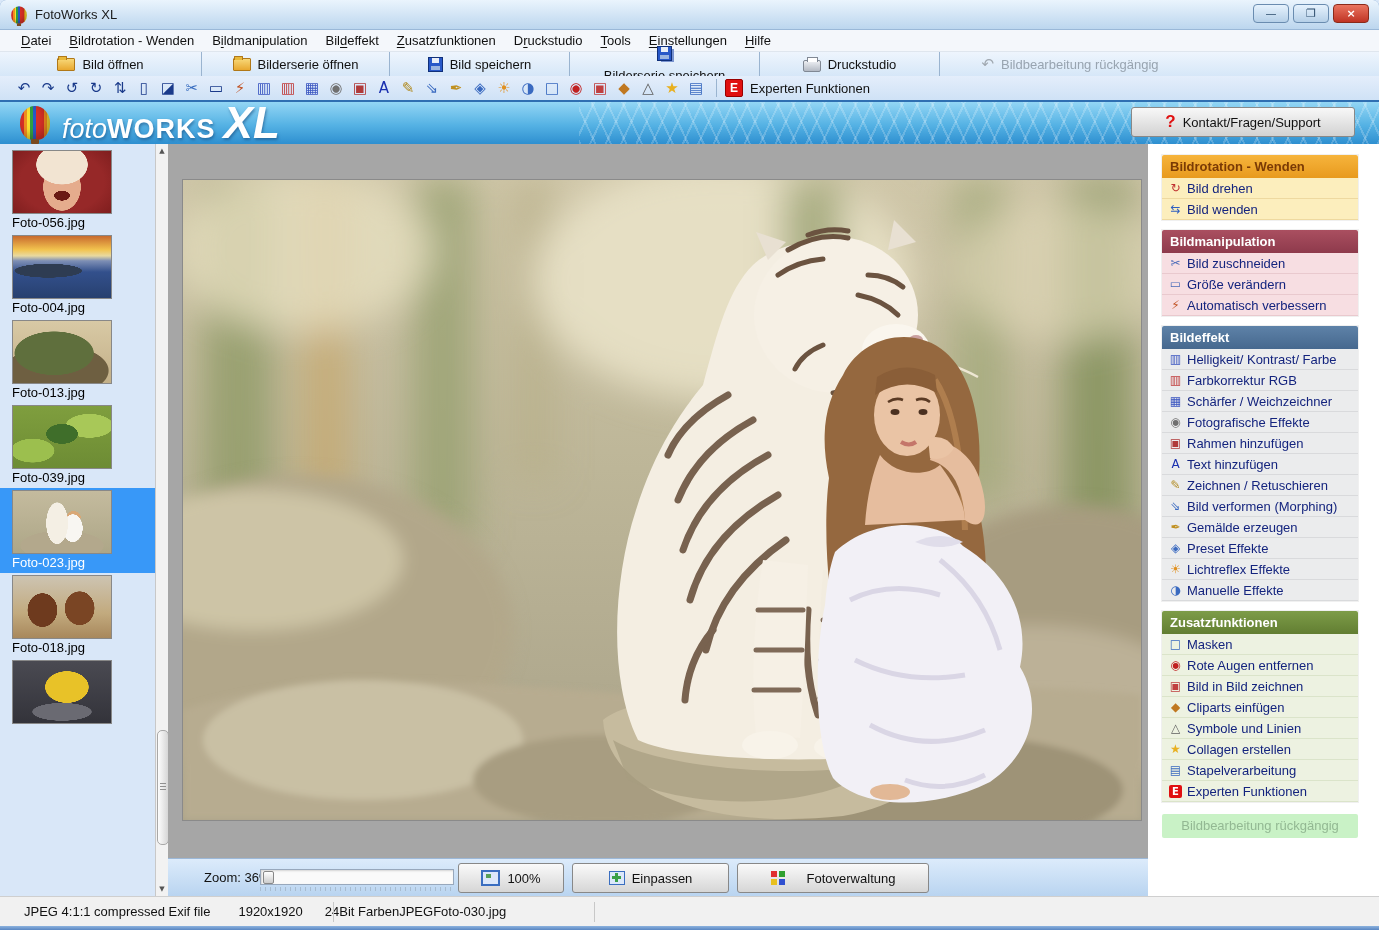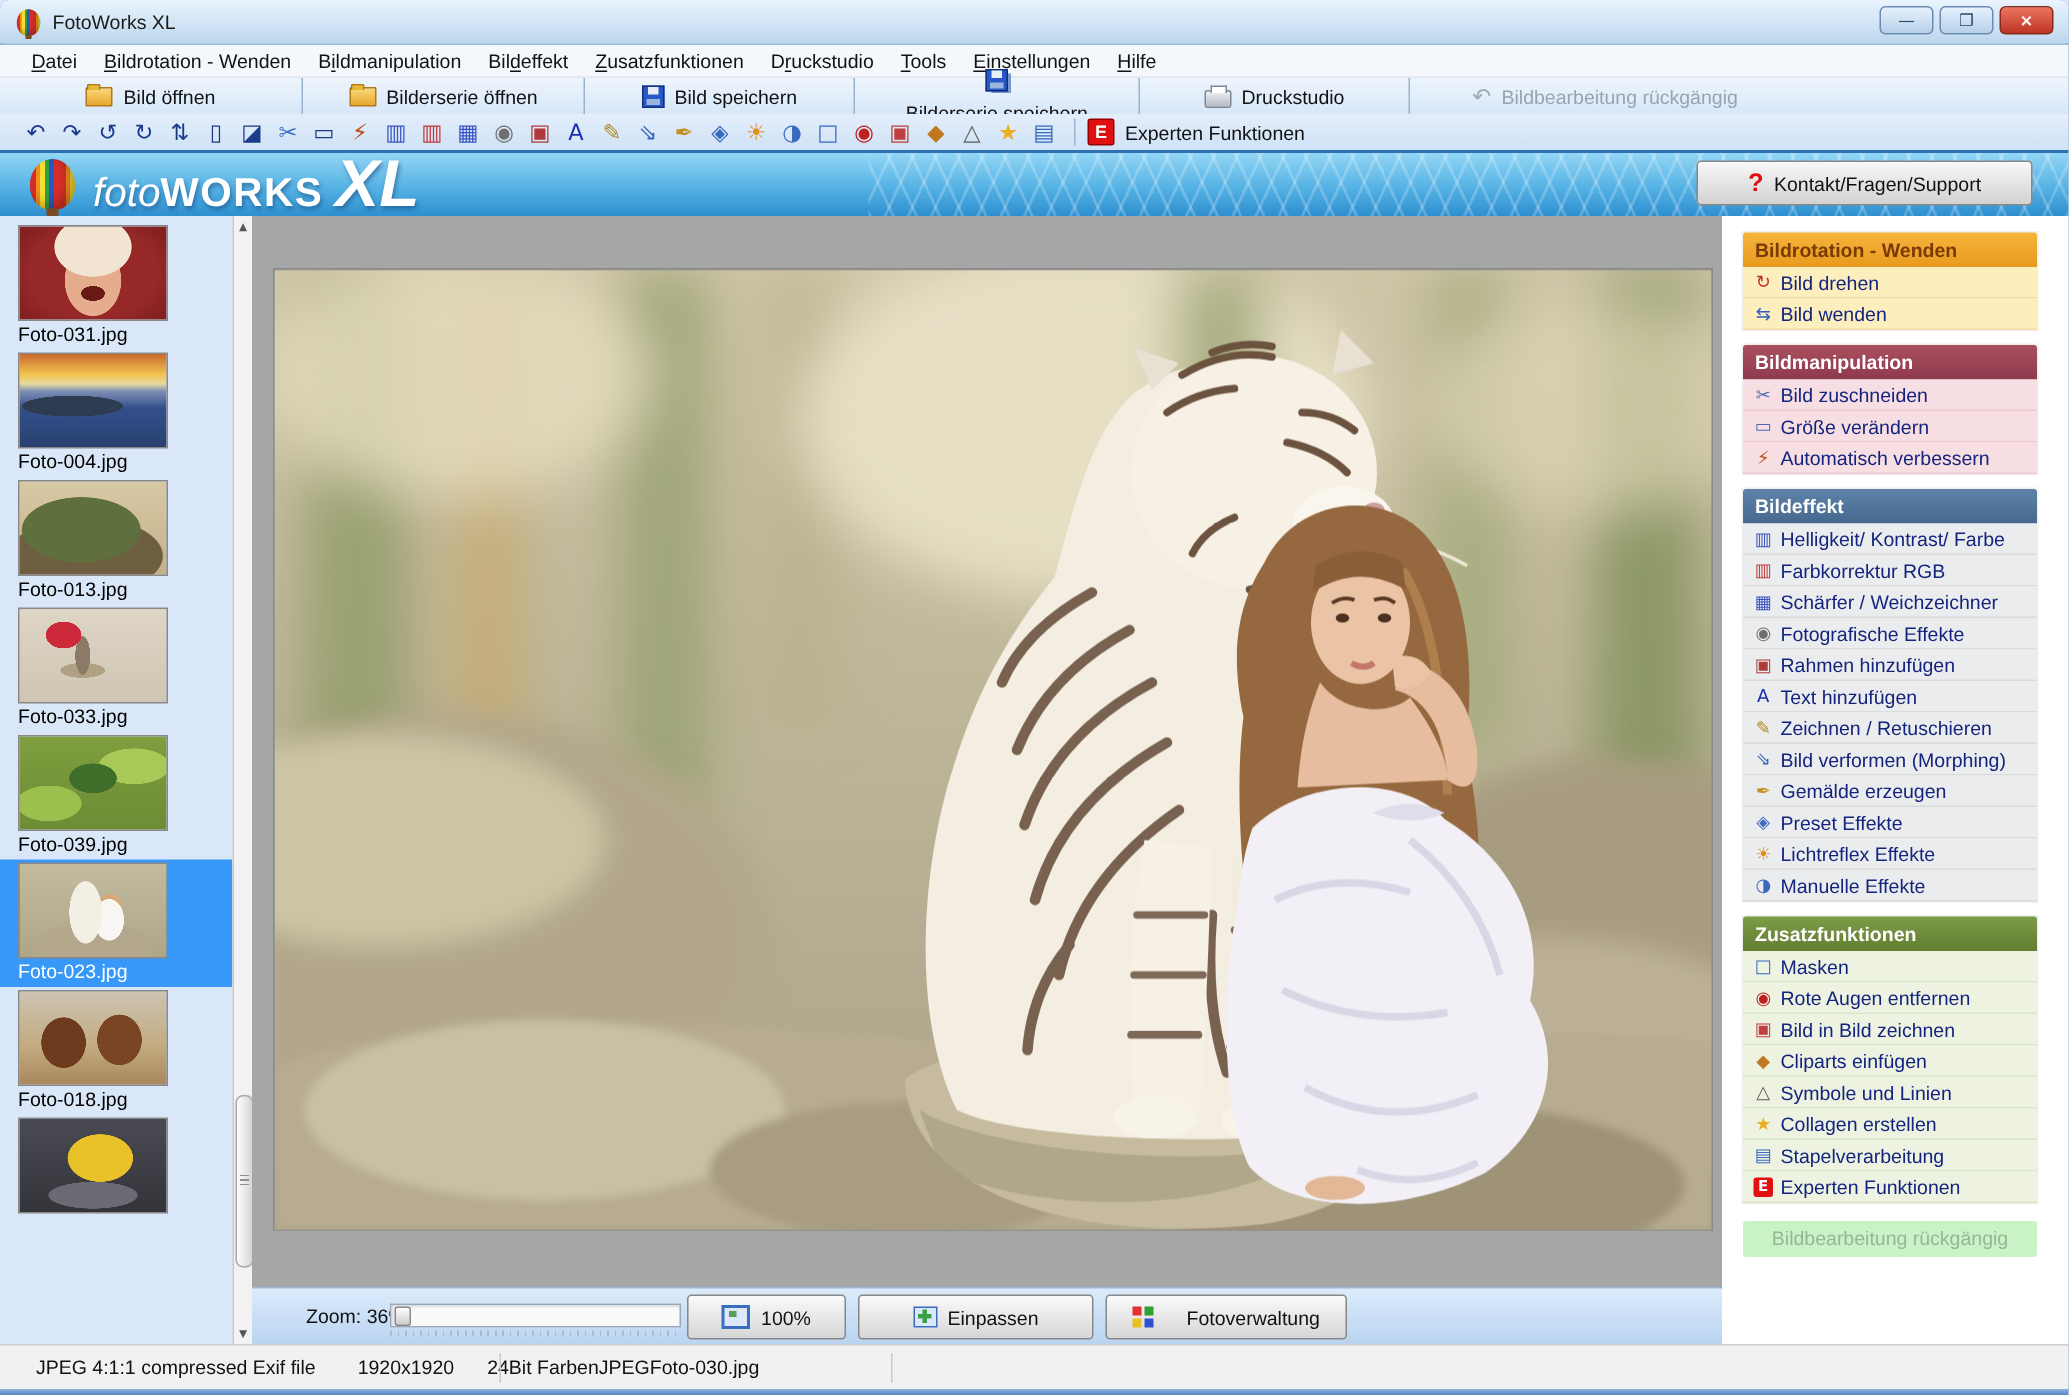--- a/index.html
+++ b/index.html
@@ -141,21 +141,21 @@
     border:1px solid #98a8bc;box-shadow:inset 1px 1px 2px rgba(0,0,0,.15);}
   .zoom-thumb{position:absolute;left:2px;top:1px;width:9px;height:11px;background:linear-gradient(#fff,#ccc);
     border:1px solid #888;border-radius:2px;}
   .zoom-ticks{position:absolute;left:92px;top:28px;width:192px;height:4px;
     background:repeating-linear-gradient(90deg,#a8bccf 0 1px,transparent 1px 5px);}
   .zb-buttons{position:absolute;left:290px;top:4px;display:flex;gap:8px;}
   .zb-btn{height:30px;background:linear-gradient(#fafafa,#d6d6d6);border:1px solid #888;border-radius:3px;
     display:flex;align-items:center;justify-content:center;gap:7px;font-size:13px;color:#111;box-sizing:border-box;}
   .zb-btn:nth-child(1){width:106px;}
   .zb-btn:nth-child(2){width:157px;}
-  .zb-btn:nth-child(3){width:161px;gap:22px;}
+  .zb-btn:nth-child(3){width:192px;gap:22px;}
   .ic-zoom-100{width:15px;height:12px;border:2px solid #3a6ec0;background:#dce8fa;position:relative;}
   .ic-zoom-100::before{content:"";position:absolute;left:3px;top:2px;width:5px;height:4px;background:#58a058;}
   .ic-fit{width:14px;height:12px;border:1px solid #3a6ec0;background:#dce8fa;position:relative;}
   .ic-fit::before{content:"";position:absolute;left:5px;top:1px;width:3px;height:9px;background:#3aa048;}
   .ic-fit::after{content:"";position:absolute;left:2px;top:4px;width:9px;height:3px;background:#3aa048;}
   .ic-grid{width:14px;height:14px;background:
       linear-gradient(#e03030,#e03030) 0 0/6px 6px no-repeat,
       linear-gradient(#30a030,#30a030) 8px 0/6px 6px no-repeat,
       linear-gradient(#e8c020,#e8c020) 0 8px/6px 6px no-repeat,
       linear-gradient(#3050d0,#3050d0) 8px 8px/6px 6px no-repeat;}
@@ -269,33 +269,29 @@
     </span>
     <div class="support-btn">
       <span class="q-red">?</span>
       <span>Kontakt/Fragen/Support</span>
     </div>
   </div>
 
   <div class="left-panel">
       <div class="thumb-row">
         <div class="art art-1"></div>
-        <div class="thumb-label">Foto-031.jpg</div>
+        <div class="thumb-label">Foto-056.jpg</div>
       </div>
       <div class="thumb-row">
         <div class="art art-2"></div>
         <div class="thumb-label">Foto-004.jpg</div>
       </div>
       <div class="thumb-row">
         <div class="art art-3"></div>
         <div class="thumb-label">Foto-013.jpg</div>
-      </div>
-      <div class="thumb-row">
-        <div class="art art-4"></div>
-        <div class="thumb-label">Foto-033.jpg</div>
       </div>
       <div class="thumb-row">
         <div class="art art-5"></div>
         <div class="thumb-label">Foto-039.jpg</div>
       </div>
       <div class="thumb-row selected">
         <div class="art art-6"></div>
         <div class="thumb-label">Foto-023.jpg</div>
       </div>
       <div class="thumb-row">

